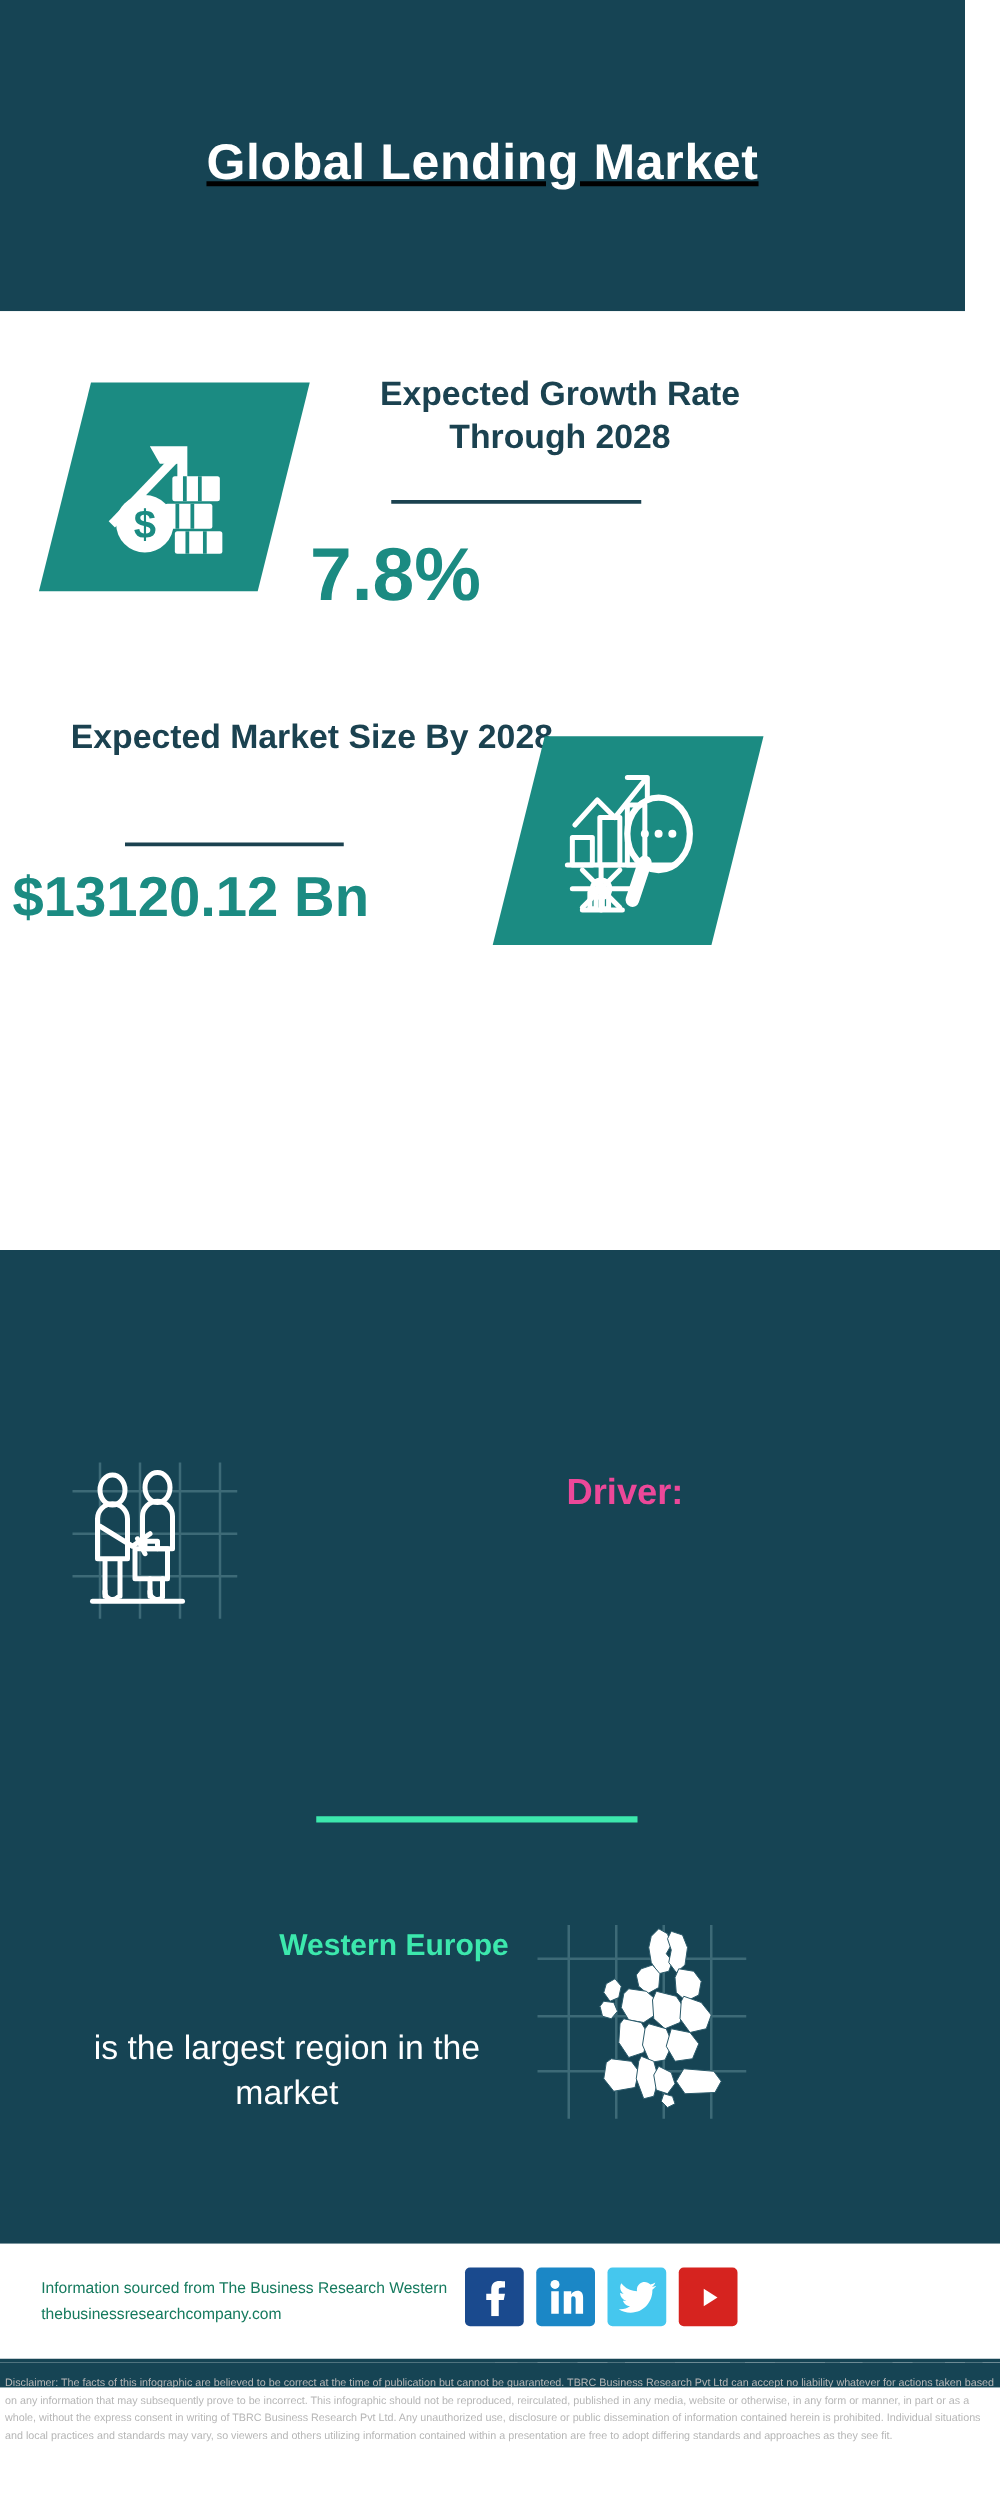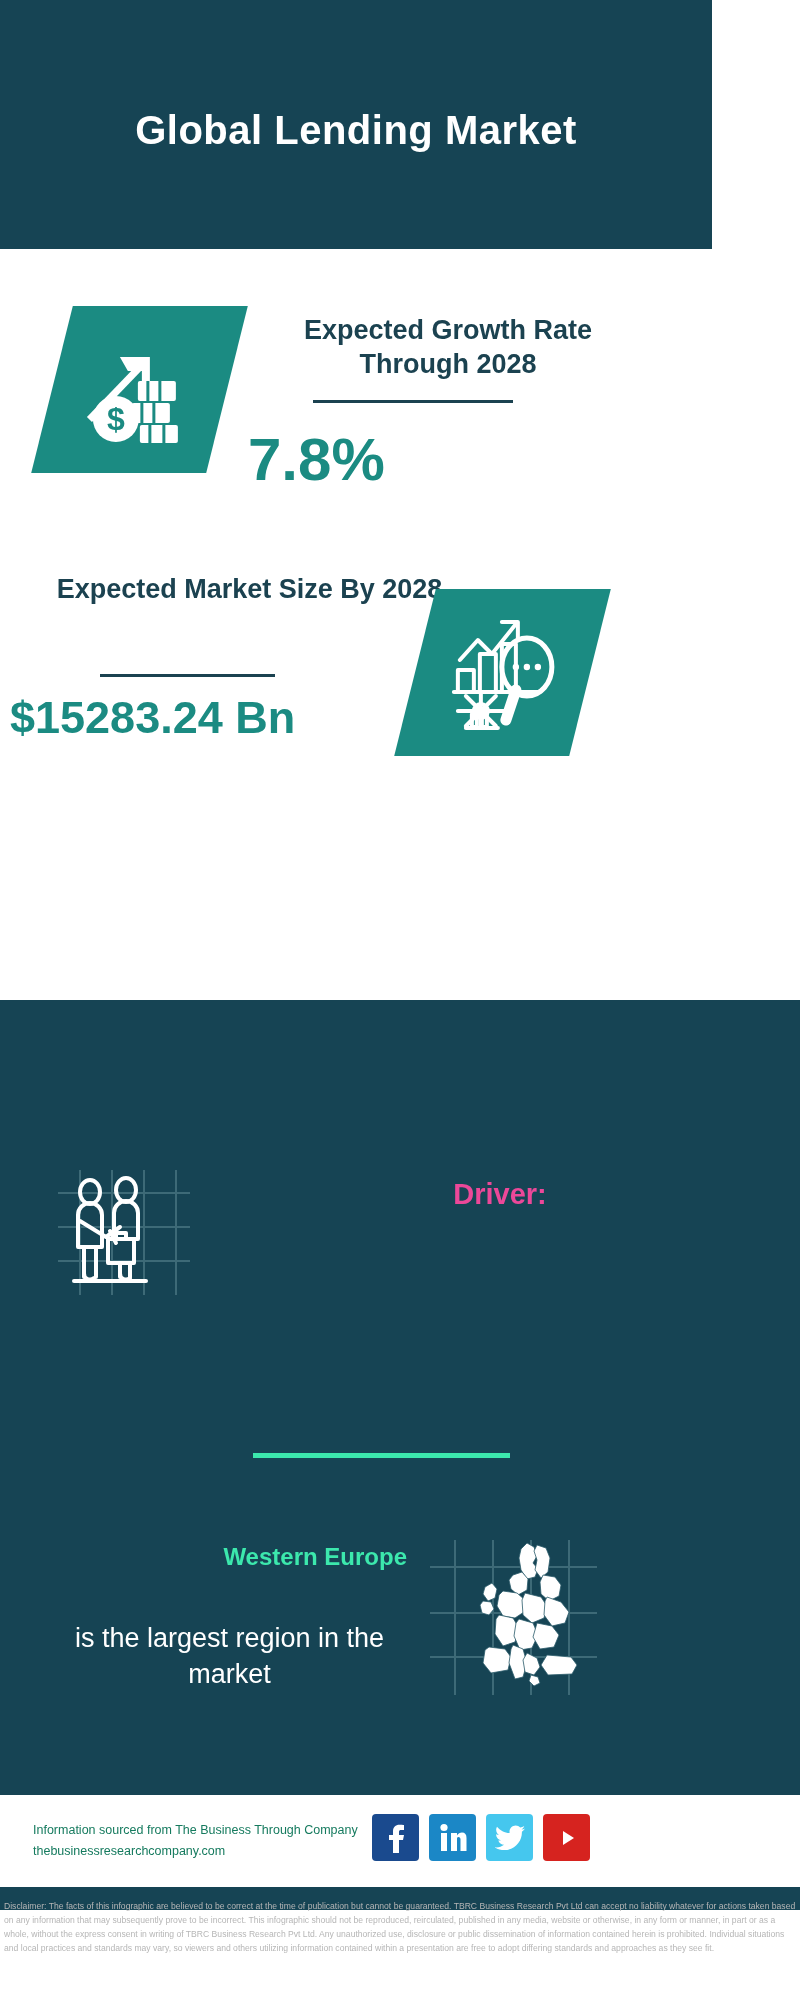--- a/index.html
+++ b/index.html
@@ -6,23 +6,23 @@
   html, body {
     width:800px; height:2000px;
     background:#ffffff;
     font-family:"Liberation Sans", sans-serif;
     overflow:hidden;
   }
   .page { position:relative; width:800px; height:2000px; background:#fff; }
 
   
   .header {
-    position:absolute; left:0; top:0; width:712px; height:249px;
+    position:absolute; left:0; top:0; width:772px; height:249px;
     background:#164454;
-    display:flex; align-items:center; justify-content:center;
+    display:flex; align-items:center; justify-content:center;text-decoration:underline;
   }
   .header-title {
     color:#ffffff; font-size:40px; font-weight:bold;
     letter-spacing:0.5px; text-align:center;
     transform:translateY(6px);
   }
 
   
   .white-band {
     position:absolute; left:0; top:249px; width:800px; height:751px;
@@ -49,21 +49,21 @@
   }
   .rule {
     position:absolute; height:3px; background:#1b4250;
   }
   .stat-value {
     position:absolute;
     color:#1b8b82; font-size:60px; font-weight:bold;
     text-align:left; white-space:nowrap;
   }
 
-  .growth-label { left:248px; top:313px; width:400px; }
+  .growth-label { left:248px; top:298px; width:400px; }
   .growth-rule  { left:313px; top:400px; width:200px; }
   .growth-value { left:248px; top:425px; width:400px; }
 
   .size-label { left:52px; top:572px; width:395px; }
   .size-rule  { left:100px; top:674px; width:175px; }
   .size-value { left:10px; top:692px; width:395px; font-size:45px; }
 
   
   .dark-band {
     position:absolute; left:0; top:1000px; width:800px; height:795px;
@@ -162,21 +162,21 @@
       <text x="34" y="95" font-size="32" font-weight="bold" fill="#1b8b82" text-anchor="middle" font-family="Liberation Sans, sans-serif">$</text>
     </svg>
   </div>
 
   <div class="stat-label growth-label">Expected Growth Rate Through 2028</div>
   <div class="rule growth-rule"></div>
   <div class="stat-value growth-value">7.8%</div>
 
   <div class="stat-label size-label">Expected Market Size By 2028</div>
   <div class="rule size-rule"></div>
-  <div class="stat-value size-value">$15283.24 Bn</div>
+  <div class="stat-value size-value">$13120.12 Bn</div>
 
   <div class="para para-size">
     <svg width="118" height="118" viewBox="0 0 118 118">
       <g fill="none" stroke="#ffffff" stroke-width="4" stroke-linejoin="round" stroke-linecap="round">
         <polyline points="16,46 34,26 48,40 72,10"></polyline>
         <polyline points="58,8 74,8 74,24"></polyline>
         <rect x="14" y="56" width="16" height="22"></rect>
         <rect x="36" y="40" width="16" height="38"></rect>
         <rect x="58" y="30" width="14" height="48"></rect>
         <path d="M10 78 L96 78"></path>
@@ -275,21 +275,21 @@
       <path d="M88 110 l10 4 l4 14 l-4 14 l-8 2 l-6 -16 l2 -14 Z"></path>
       <path d="M102 118 l10 5 l3 9 l-6 8 l-9 -3 l-2 -12 Z"></path>
       <path d="M122 120 l24 2 l6 8 l-5 9 l-24 1 l-7 -10 Z"></path>
       <path d="M106 140 l7 2 l2 6 l-6 3 l-5 -5 Z"></path>
     </g>
   </svg>
 
   <div class="footer"></div>
 
   <div class="source-line">
-    <div>Information sourced from The Business Through Company</div>
+    <div>Information sourced from The Business Research Western</div>
     <div>thebusinessresearchcompany.com</div>
   </div>
 
   <div class="socials">
     <a class="soc soc-fb">
       <svg width="24" height="30" viewBox="0 0 24 30">
         <path d="M15 30 L15 17 L19 17 L20 12 L15 12 L15 9 C15 7.5 15.5 7 17.5 7 L20 7 L20 2 C19 2 17 1.8 15.5 1.8 C11.5 1.8 9 4.2 9 8.3 L9 12 L5 12 L5 17 L9 17 L9 30 Z" fill="#ffffff"></path>
       </svg>
     </a>
     <a class="soc soc-li">

